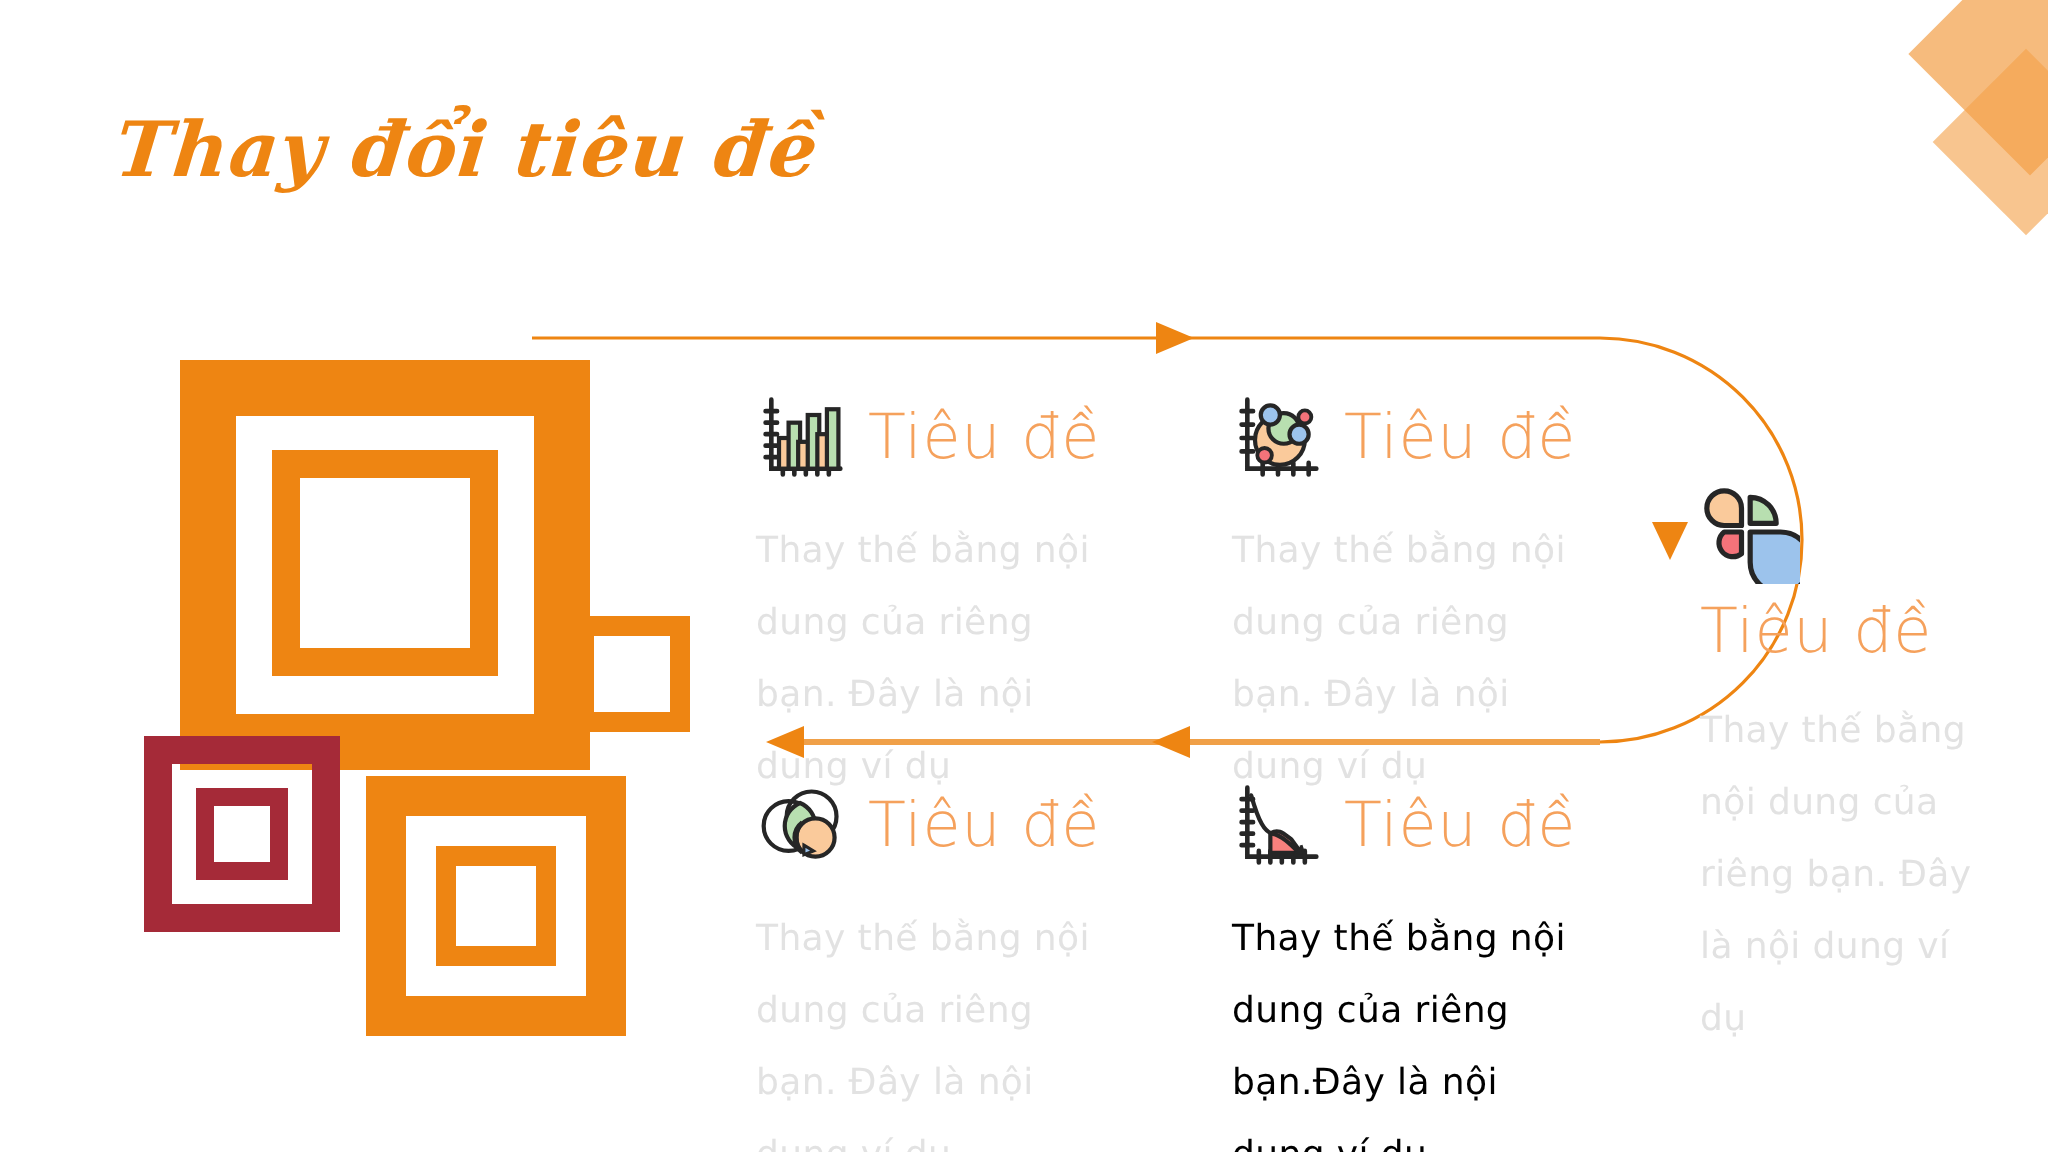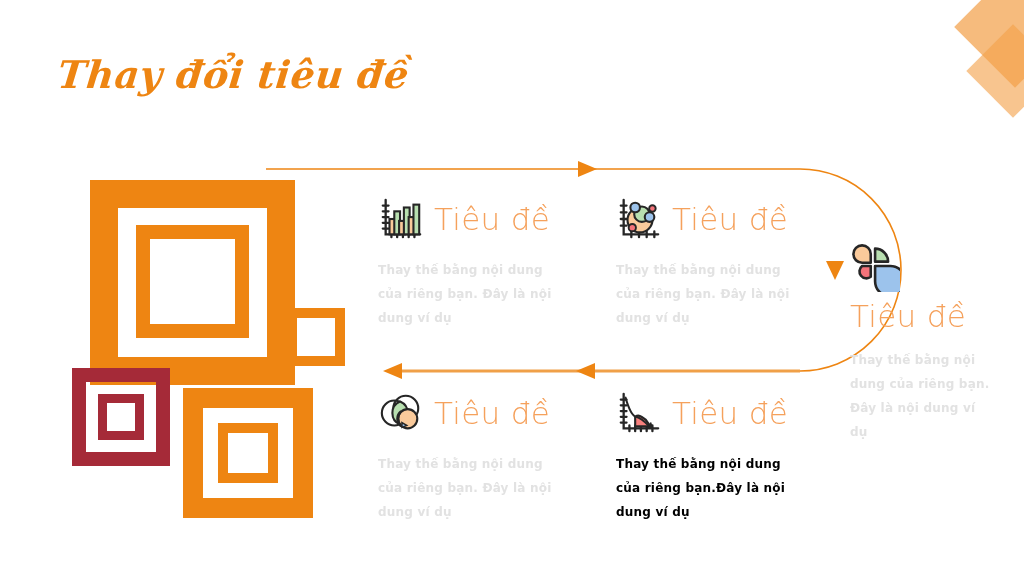--- a/index.html
+++ b/index.html
@@ -95,25 +95,24 @@
   }
   .item-title {
     font-size: 31px;
     font-weight: 300;
     color: #F5A15C;
     letter-spacing: 0.3px;
     white-space: nowrap;
   }
   .item-body {
     margin-top: 16px;
-    font-size: 12px;
+    font-size: 18px;
     line-height: 2.0;
     color: #E2E2E2;
     letter-spacing: 0.2px;
-    font-weight: bold;
   }
 
   
   #item-1 { left: 378px; top: 196px; width: 180px; }
   #item-2 { left: 616px; top: 196px; width: 180px; }
   #item-3 { left: 378px; top: 390px; width: 180px; }
   #item-4 { left: 616px; top: 390px; width: 180px; }
 
   #item-5 { left: 840px; top: 240px; width: 150px; }
   #item-5 .item-head { flex-direction: column; align-items: flex-start; height: auto; gap: 6px; }

